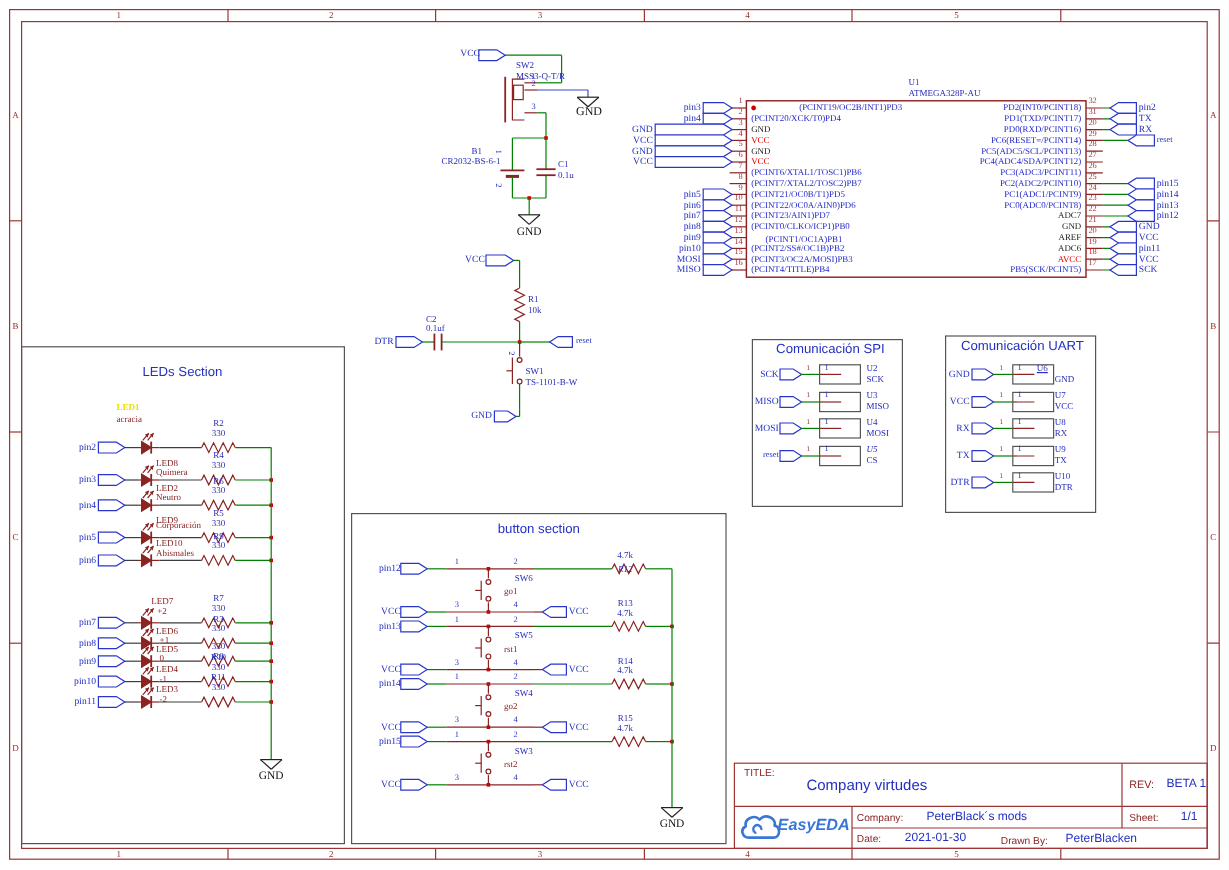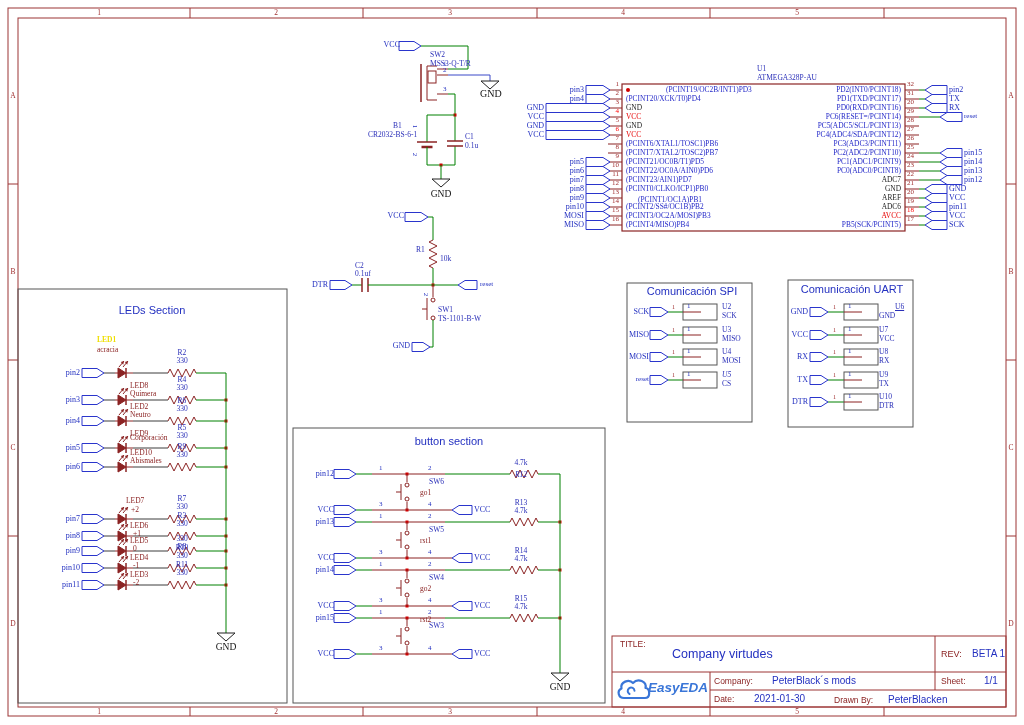--- a/index.html
+++ b/index.html
@@ -500,21 +500,21 @@
       <div class="t pnum" style="left: 443px; top: 86px;">3</div>
       <div class="t gnd10" style="left: 480px; top: 89px;">GND</div>
       <div class="t ref" style="left: 393px; top: 122px;">B1</div>
       <div class="t ref" style="left: 368px; top: 131px;">CR2032-BS-6-1</div>
       <div class="t pnum rot90" style="left: 413px; top: 123px;">1</div>
       <div class="t pnum rot90" style="left: 413px; top: 151px;">2</div>
       <div class="t ref" style="left: 465px; top: 133px;">C1</div>
       <div class="t ref" style="left: 465px; top: 142px;">0.1u</div>
       <div class="t gnd9" style="left: 441px; top: 190px; transform: translateX(-50%);">GND</div>
       <div class="t net" style="left: 404px; top: 212px; transform: translateX(-100%);">VCC</div>
-      <div class="t ref" style="left: 416px; top: 246px;">R1</div>
+      <div class="t ref" style="left: 440px; top: 246px;">R1</div>
       <div class="t ref" style="left: 440px; top: 255px;">10k</div>
       <div class="t ref" style="left: 355px; top: 262px;">C2</div>
       <div class="t ref" style="left: 355px; top: 270px;">0.1uf</div>
       <div class="t net" style="left: 328px; top: 281px; transform: translateX(-100%);">DTR</div>
       <div class="t net7" style="left: 480px; top: 281px;">reset</div>
       <div class="t pnum rot90" style="left: 424px; top: 291px;">2</div>
       <div class="t ref" style="left: 438px; top: 306px;">SW1</div>
       <div class="t ref" style="left: 438px; top: 315px;">TS-1101-B-W</div>
       <div class="t net" style="left: 410px; top: 342px; transform: translateX(-100%);">GND</div>
       <div class="t num" style="left: 619px; top: 81px; transform: translateX(-100%);">1</div>
@@ -554,21 +554,21 @@
       <div class="t num" style="left: 619px; top: 189px; transform: translateX(-100%);">13</div>
       <div class="t fn" style="left: 626px; top: 196px; margin-left: 12px;">(PCINT1/OC1A)PB1</div>
       <div class="t net" style="left: 584px; top: 194px; transform: translateX(-100%);">pin9</div>
       <div class="t num" style="left: 619px; top: 198px; transform: translateX(-100%);">14</div>
       <div class="t fn" style="left: 626px; top: 203px;">(PCINT2/SS#/OC1B)PB2</div>
       <div class="t net" style="left: 584px; top: 203px; transform: translateX(-100%);">pin10</div>
       <div class="t num" style="left: 619px; top: 207px; transform: translateX(-100%);">15</div>
       <div class="t fn" style="left: 626px; top: 212px;">(PCINT3/OC2A/MOSI)PB3</div>
       <div class="t net" style="left: 584px; top: 212px; transform: translateX(-100%);">MOSI</div>
       <div class="t num" style="left: 619px; top: 216px; transform: translateX(-100%);">16</div>
-      <div class="t fn" style="left: 626px; top: 221px;">(PCINT4/MISO)PB4</div>
+      <div class="t fn" style="left: 626px; top: 221px;">(PCINT4/TITLE)PB4</div>
       <div class="t net" style="left: 584px; top: 221px; transform: translateX(-100%);">MISO</div>
       <div class="t num" style="left: 907px; top: 81px;">32</div>
       <div class="t fn" style="left: 901px; top: 86px; transform: translateX(-100%);">PD2(INT0/PCINT18)</div>
       <div class="t net" style="left: 949px; top: 86px;">pin2</div>
       <div class="t num" style="left: 907px; top: 90px;">31</div>
       <div class="t fn" style="left: 901px; top: 95px; transform: translateX(-100%);">PD1(TXD/PCINT17)</div>
       <div class="t net" style="left: 949px; top: 95px;">TX</div>
       <div class="t num" style="left: 907px; top: 99px;">20</div>
       <div class="t fn" style="left: 901px; top: 104px; transform: translateX(-100%);">PD0(RXD/PCINT16)</div>
       <div class="t net" style="left: 949px; top: 104px;">RX</div>
@@ -624,21 +624,21 @@
       <div class="t ref" style="left: 722px; top: 348px;">U4</div>
       <div class="t ref" style="left: 722px; top: 357px;">MOSI</div>
       <div class="t net7" style="left: 649px; top: 376px; transform: translateX(-100%);">reset</div>
       <div class="t pnum-sm" style="left: 672px; top: 372px;">1</div>
       <div class="t pnum" style="left: 687px; top: 371px;">1</div>
       <div class="t ref" style="left: 722px; top: 371px; font-style: italic;">U5</div>
       <div class="t ref" style="left: 722px; top: 380px;">CS</div>
       <div class="t net" style="left: 808px; top: 308px; transform: translateX(-100%);">GND</div>
       <div class="t pnum-sm" style="left: 833px; top: 304px;">1</div>
       <div class="t pnum" style="left: 848px; top: 303px;">1</div>
-      <div class="t ref" style="left: 895px; top: 303px; text-decoration: underline;">U6</div>
+      <div class="t ref" style="left: 864px; top: 303px; text-decoration: underline;">U6</div>
       <div class="t ref" style="left: 879px; top: 312px;">GND</div>
       <div class="t net" style="left: 808px; top: 331px; transform: translateX(-100%);">VCC</div>
       <div class="t pnum-sm" style="left: 833px; top: 327px;">1</div>
       <div class="t pnum" style="left: 848px; top: 326px;">1</div>
       <div class="t ref" style="left: 879px; top: 326px;">U7</div>
       <div class="t ref" style="left: 879px; top: 335px;">VCC</div>
       <div class="t net" style="left: 808px; top: 353px; transform: translateX(-100%);">RX</div>
       <div class="t pnum-sm" style="left: 833px; top: 349px;">1</div>
       <div class="t pnum" style="left: 848px; top: 348px;">1</div>
       <div class="t ref" style="left: 879px; top: 348px;">U8</div>
@@ -740,21 +740,21 @@
       <div class="t net" style="left: 334px; top: 614px; transform: translateX(-100%);">pin15</div>
       <div class="t pnum" style="left: 379px; top: 609px;">1</div>
       <div class="t pnum" style="left: 428px; top: 609px;">2</div>
       <div class="t ref" style="left: 521px; top: 595px; transform: translateX(-50%);">R15</div>
       <div class="t ref" style="left: 521px; top: 603px; transform: translateX(-50%);">4.7k</div>
       <div class="t net" style="left: 334px; top: 650px; transform: translateX(-100%);">VCC</div>
       <div class="t pnum" style="left: 379px; top: 645px;">3</div>
       <div class="t pnum" style="left: 428px; top: 645px;">4</div>
       <div class="t net" style="left: 474px; top: 650px;">VCC</div>
       <div class="t ref" style="left: 429px; top: 622px;">SW3</div>
-      <div class="t ledref" style="left: 420px; top: 616px;">rst2</div>
+      <div class="t ledref" style="left: 420px; top: 633px;">rst2</div>
       <div class="t gnd9" style="left: 560px; top: 683px; transform: translateX(-50%);">GND</div>
     </div>
 
   <div class="t sec" style="left:152px;top:305px;transform:translateX(-50%)">LEDs Section</div>
   <div class="t sec" style="left:449px;top:436px;transform:translateX(-50%)">button section</div>
   <div class="t sec" style="left:692px;top:286px;transform:translateX(-50%)">Comunicación SPI</div>
   <div class="t sec" style="left:852px;top:284px;transform:translateX(-50%)">Comunicación UART</div>
 
   <div class="t ref" style="left:757px;top:65px">U1</div>
   <div class="t ref" style="left:757px;top:74px">ATMEGA328P-AU</div>

